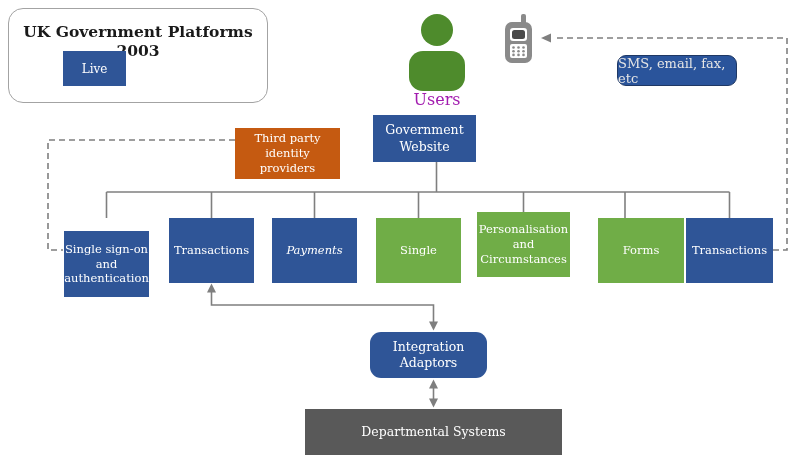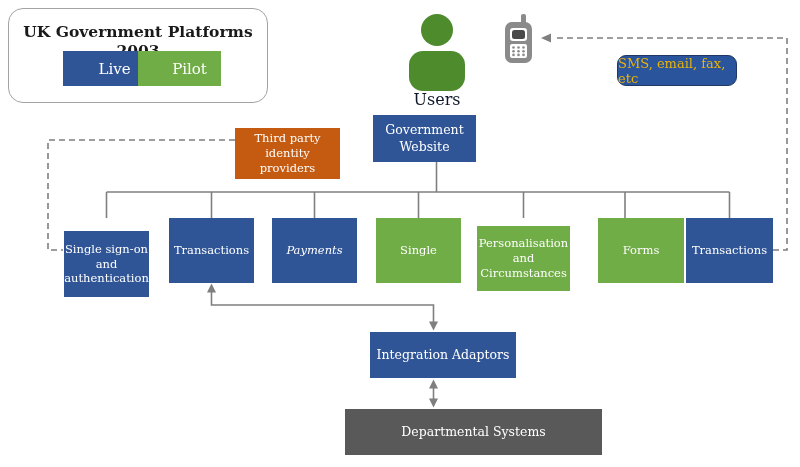--- a/index.html
+++ b/index.html
@@ -11,48 +11,48 @@
   .conn-solid{stroke:var(--color-connector);stroke-width:1.6;fill:none;}
   .conn-dashed{stroke:var(--color-connector);stroke-width:1.6;fill:none;stroke-dasharray:6 4;}
   .ah{fill:var(--color-connector);stroke:none;}
   .node{
     position:absolute;z-index:1;display:flex;align-items:center;justify-content:center;
     text-align:center;color:#ffffff;white-space:pre-line;line-height:1.3;
   }
   .live{background:var(--color-live);}
   .pilot{background:var(--color-pilot);}
   .third{background:var(--color-third_party);margin-top:16px;}
-  .dept{background:var(--color-departmental);margin-left:40px;}
+  .dept{background:var(--color-departmental);}
   .fs-small{font-size:11.5px;}
   .fs-mid{font-size:12.5px;}
   .legend-panel{
     position:absolute;left:8px;top:8px;width:258px;height:93px;z-index:1;
     background:#ffffff;border:1.5px solid var(--color-legend_border);border-radius:15px;
   }
   .legend-title{
     position:absolute;left:0;top:13px;width:100%;text-align:center;
     font-weight:bold;font-size:15.5px;color:#1a1a1a;
   }
   .swatch{
     position:absolute;top:42px;width:63px;height:35px;display:flex;align-items:center;
-    justify-content:center;color:#ffffff;font-size:15px;padding-left:20px;
+    justify-content:center;color:#ffffff;font-size:12px;
   }
   .swatch-live{left:54px;}
   .swatch-pilot{left:129px;}
   .users-label{
     position:absolute;left:397px;top:90px;width:80px;text-align:center;z-index:1;
-    font-size:16px;color:#0f172a;
+    font-size:16px;color:#a21caf;
   }
   .icon{position:absolute;z-index:1;}
   .person-fill{fill:var(--color-users_icon);}
   .phone-fill{fill:var(--color-phone_icon);}
   .sms-pill{
     position:absolute;left:617px;top:55px;width:120px;height:31px;z-index:1;
     background:var(--color-sms_fill);border:1.5px solid var(--color-sms_border);border-radius:9px;
-    display:flex;align-items:center;justify-content:center;color:#eab308;font-size:13px;box-sizing:border-box;
+    display:flex;align-items:center;justify-content:center;color:#e5e5e5;font-size:13px;box-sizing:border-box;
   }
 </style>
 </head>
 <body>
 
 <div class="canvas">
 
   <svg class="connectors" width="800" height="467" viewBox="0 0 800 467">
 
     <path class="conn-solid" d="M436.5,162 V192"></path>
@@ -75,21 +75,20 @@
 
     <path class="conn-dashed" d="M235,140 H48 V250 H63"></path>
 
     <path class="conn-dashed" d="M773,250 H787 V38 H553"></path>
     <polygon class="ah" points="541,38 551,33.5 551,42.5"></polygon>
   </svg>
 
   <div class="legend-panel">
     <div class="legend-title">UK Government Platforms 2003</div>
     <div class="swatch swatch-live live">Live</div>
-    <div class="swatch swatch-pilot pilot">Pilot</div>
   </div>
 
   <svg class="icon" style="left:408px;top:10px;" width="58" height="82" viewBox="0 0 58 82">
     <circle class="person-fill" cx="29" cy="20" r="16"></circle>
     <rect class="person-fill" x="1" y="41" width="56" height="40" rx="14"></rect>
   </svg>
   <div class="users-label">Users</div>
 
   <svg class="icon" style="left:502px;top:14px;" width="34" height="50" viewBox="0 0 34 50">
     <rect class="phone-fill" x="19" y="0" width="5" height="12" rx="2"></rect>
@@ -117,23 +116,23 @@
 providers</div>
 
   <div class="node live fs-mid" style="left:373px;top:115px;width:103px;height:47px;">Government Website</div>
 
   <div class="node live fs-small" style="left:64px;top:231px;width:85px;height:66px;">Single sign-on
 and
 authentication</div>
   <div class="node live fs-small" style="left:169px;top:218px;width:85px;height:65px;">Transactions</div>
   <div class="node live fs-small" style="left:272px;top:218px;width:85px;height:65px;font-style:italic;">Payments</div>
   <div class="node pilot fs-small" style="left:376px;top:218px;width:85px;height:65px;">Single</div>
-  <div class="node pilot fs-small" style="left:477px;top:226px;width:93px;height:65px;">Personalisation
+  <div class="node pilot fs-small" style="left:477px;top:212px;width:93px;height:65px;">Personalisation
 and
 Circumstances</div>
   <div class="node pilot fs-small" style="left:582px;top:218px;width:86px;height:65px;margin-left:16px;">Forms</div>
   <div class="node live fs-small" style="left:686px;top:218px;width:87px;height:65px;">Transactions</div>
 
-  <div class="node live fs-mid" style="left:370px;top:332px;width:146px;height:46px;">Integration Adaptors</div>
+  <div class="node live fs-mid" style="left:370px;top:332px;width:117px;height:46px;border-radius:11px;">Integration Adaptors</div>
 
   <div class="node dept fs-mid" style="left:305px;top:409px;width:257px;height:46px;">Departmental Systems</div>
 
 </div>
 
 </body></html>

